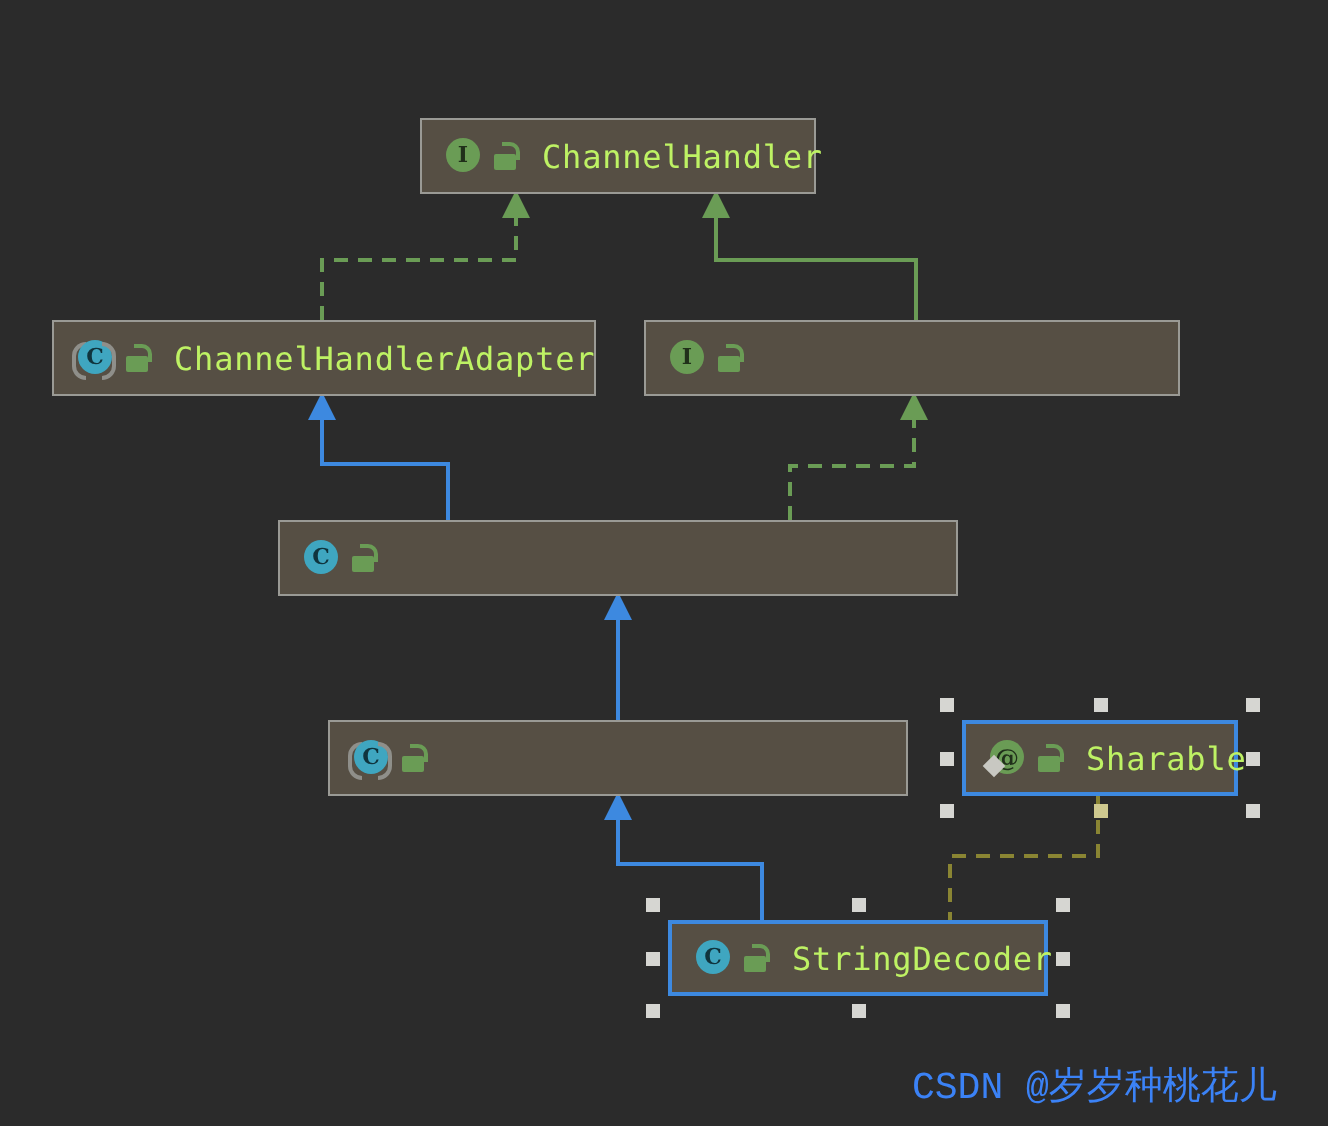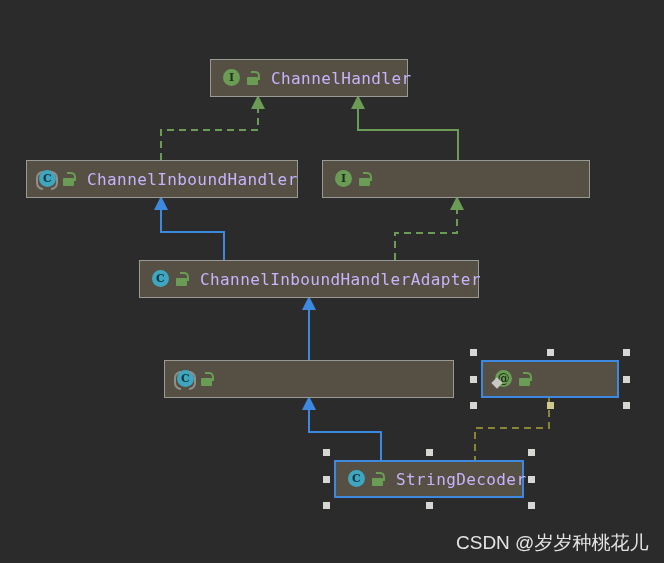--- a/index.html
+++ b/index.html
@@ -31,21 +31,21 @@
     display: flex;
     align-items: center;
     padding: 0 14px 0 10px;
     height: 38px;
     z-index: 5;
   }
   .node.selected {
     border: 2px solid #3d89e0;
   }
   .node .label {
-    color: #c4b5fd;
+    color: #bef264;
     font-size: 16px;
     letter-spacing: 0.4px;
     white-space: nowrap;
     margin-left: 12px;
   }
   .icon-wrap {
     display: flex;
     align-items: center;
     flex: 0 0 auto;
   }
@@ -134,22 +134,22 @@
     width: 7px;
     height: 7px;
     background: #d6d6d2;
     z-index: 9;
   }
   .handle.anchor {
     background: #cfc98f;
   }
   .watermark {
     position: absolute;
-    color: #e5e5e5;
-    font-family: Liberation Sans, sans-serif;
+    color: #3b82f6;
+    font-family: Liberation Mono, monospace;
     font-size: 19px;
     white-space: nowrap;
     z-index: 8;
   }
 </style>
 </head>
 <body>
 
 <div id="canvas">
 
@@ -195,21 +195,21 @@
       <div class="node" style="left: 26px; top: 160px; width: 272px; height: 38px;">
         <div class="icon-wrap">
           <span class="type-icon cls abstract">
             <span class="disc">C</span>
           </span>
           <span class="lock-icon">
             <span class="shackle"></span>
             <span class="body"></span>
           </span>
         </div>
-        <span class="label">ChannelInboundHandler</span>
+        <span class="label">ChannelHandlerAdapter</span>
       </div>
       <div class="node" style="left: 322px; top: 160px; width: 268px; height: 38px;">
         <div class="icon-wrap">
           <span class="type-icon iface">
             <span class="disc">I</span>
           </span>
           <span class="lock-icon">
             <span class="shackle"></span>
             <span class="body"></span>
           </span>
@@ -218,21 +218,20 @@
       <div class="node" style="left: 139px; top: 260px; width: 340px; height: 38px;">
         <div class="icon-wrap">
           <span class="type-icon cls">
             <span class="disc">C</span>
           </span>
           <span class="lock-icon">
             <span class="shackle"></span>
             <span class="body"></span>
           </span>
         </div>
-        <span class="label">ChannelInboundHandlerAdapter</span>
       </div>
       <div class="node" style="left: 164px; top: 360px; width: 290px; height: 38px;">
         <div class="icon-wrap">
           <span class="type-icon cls abstract">
             <span class="disc">C</span>
           </span>
           <span class="lock-icon">
             <span class="shackle"></span>
             <span class="body"></span>
           </span>
@@ -242,20 +241,21 @@
         <div class="icon-wrap">
           <span class="type-icon anno">
             <span class="disc">@</span>
             <span class="diamond"></span>
           </span>
           <span class="lock-icon">
             <span class="shackle"></span>
             <span class="body"></span>
           </span>
         </div>
+        <span class="label">Sharable</span>
       </div>
       <div class="handle" style="left: 470px; top: 349px;"></div>
       <div class="handle" style="left: 547px; top: 349px;"></div>
       <div class="handle" style="left: 623px; top: 349px;"></div>
       <div class="handle" style="left: 470px; top: 376px;"></div>
       <div class="handle" style="left: 623px; top: 376px;"></div>
       <div class="handle" style="left: 470px; top: 402px;"></div>
       <div class="handle anchor" style="left: 547px; top: 402px;"></div>
       <div class="handle" style="left: 623px; top: 402px;"></div>
       <div class="node selected" style="left: 334px; top: 460px; width: 190px; height: 38px;">

